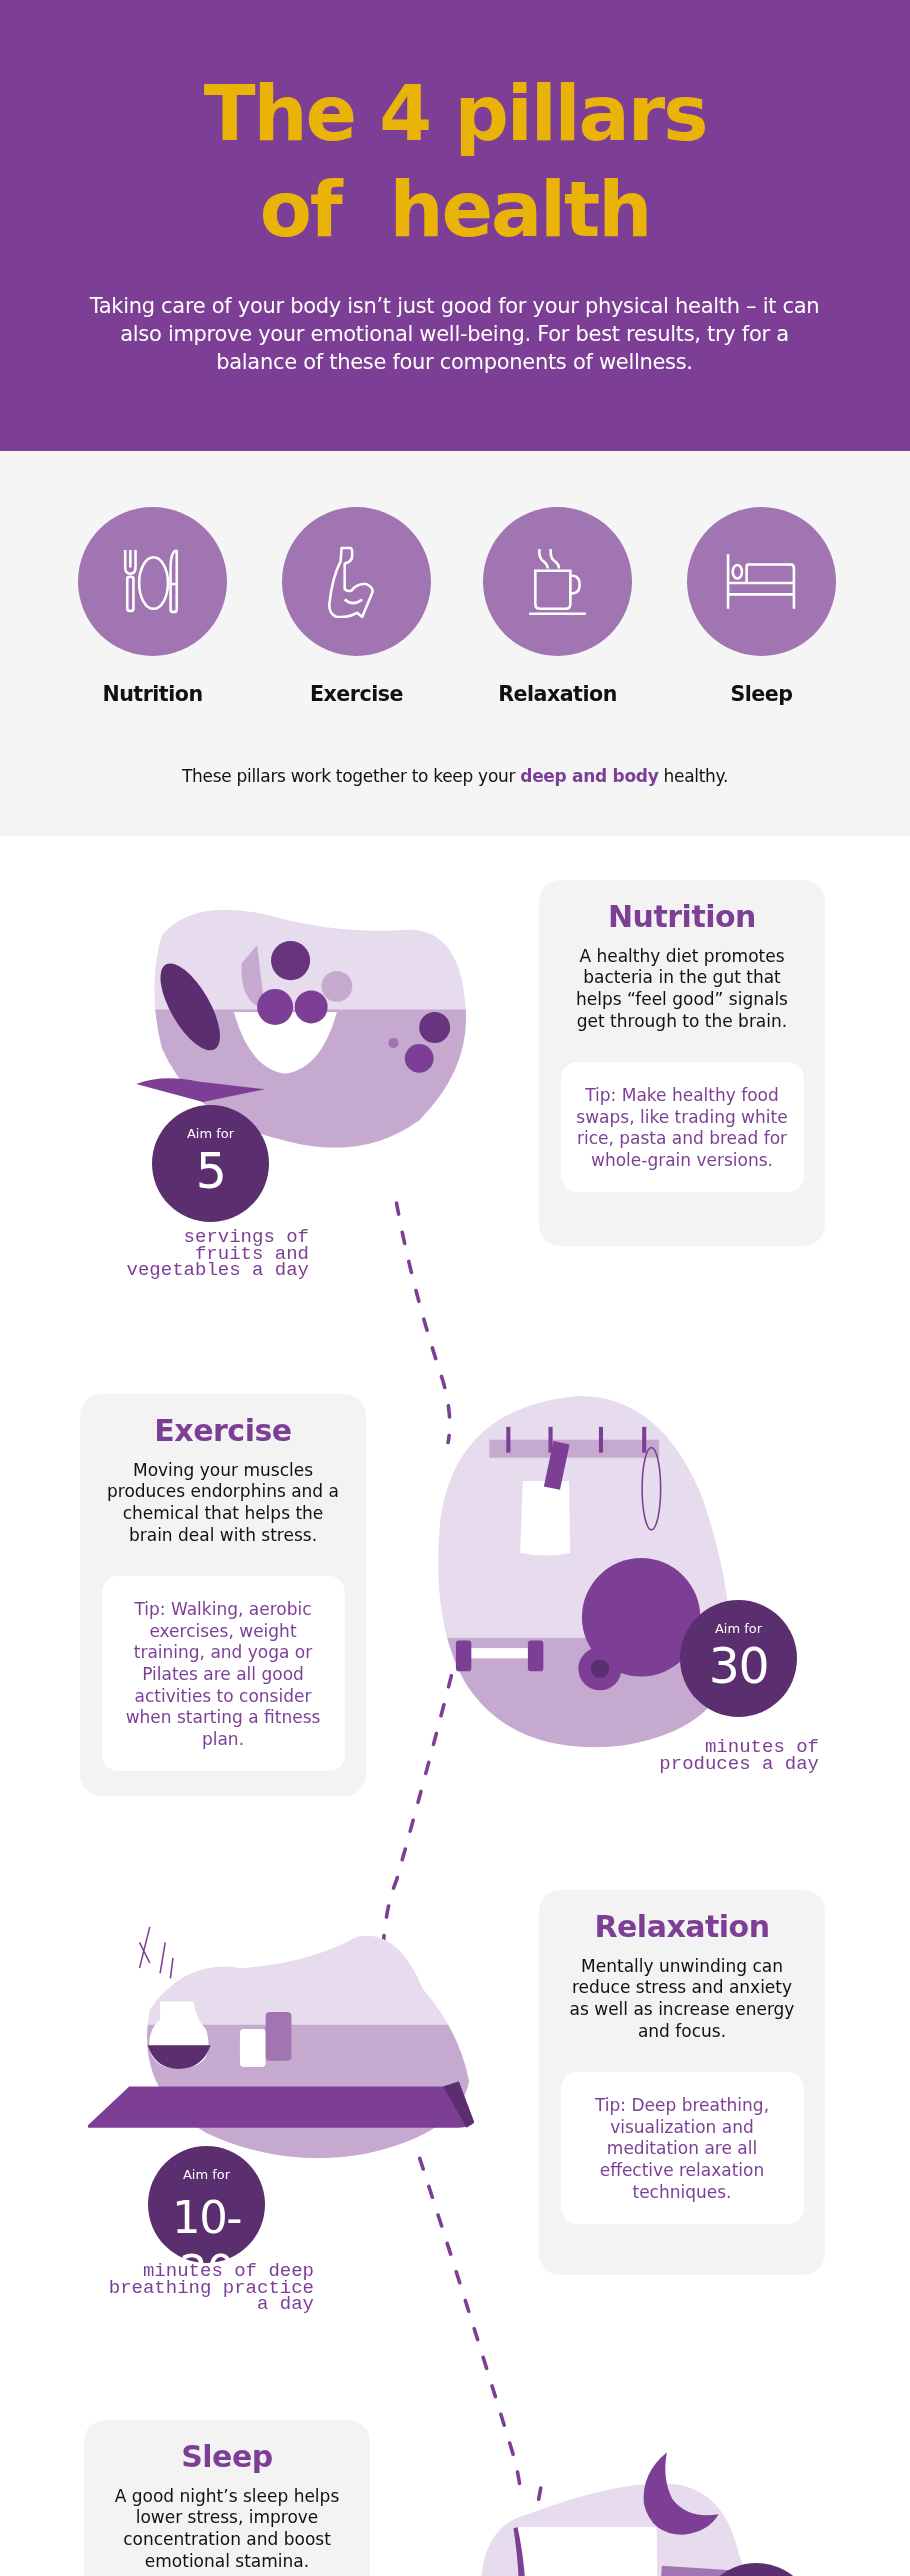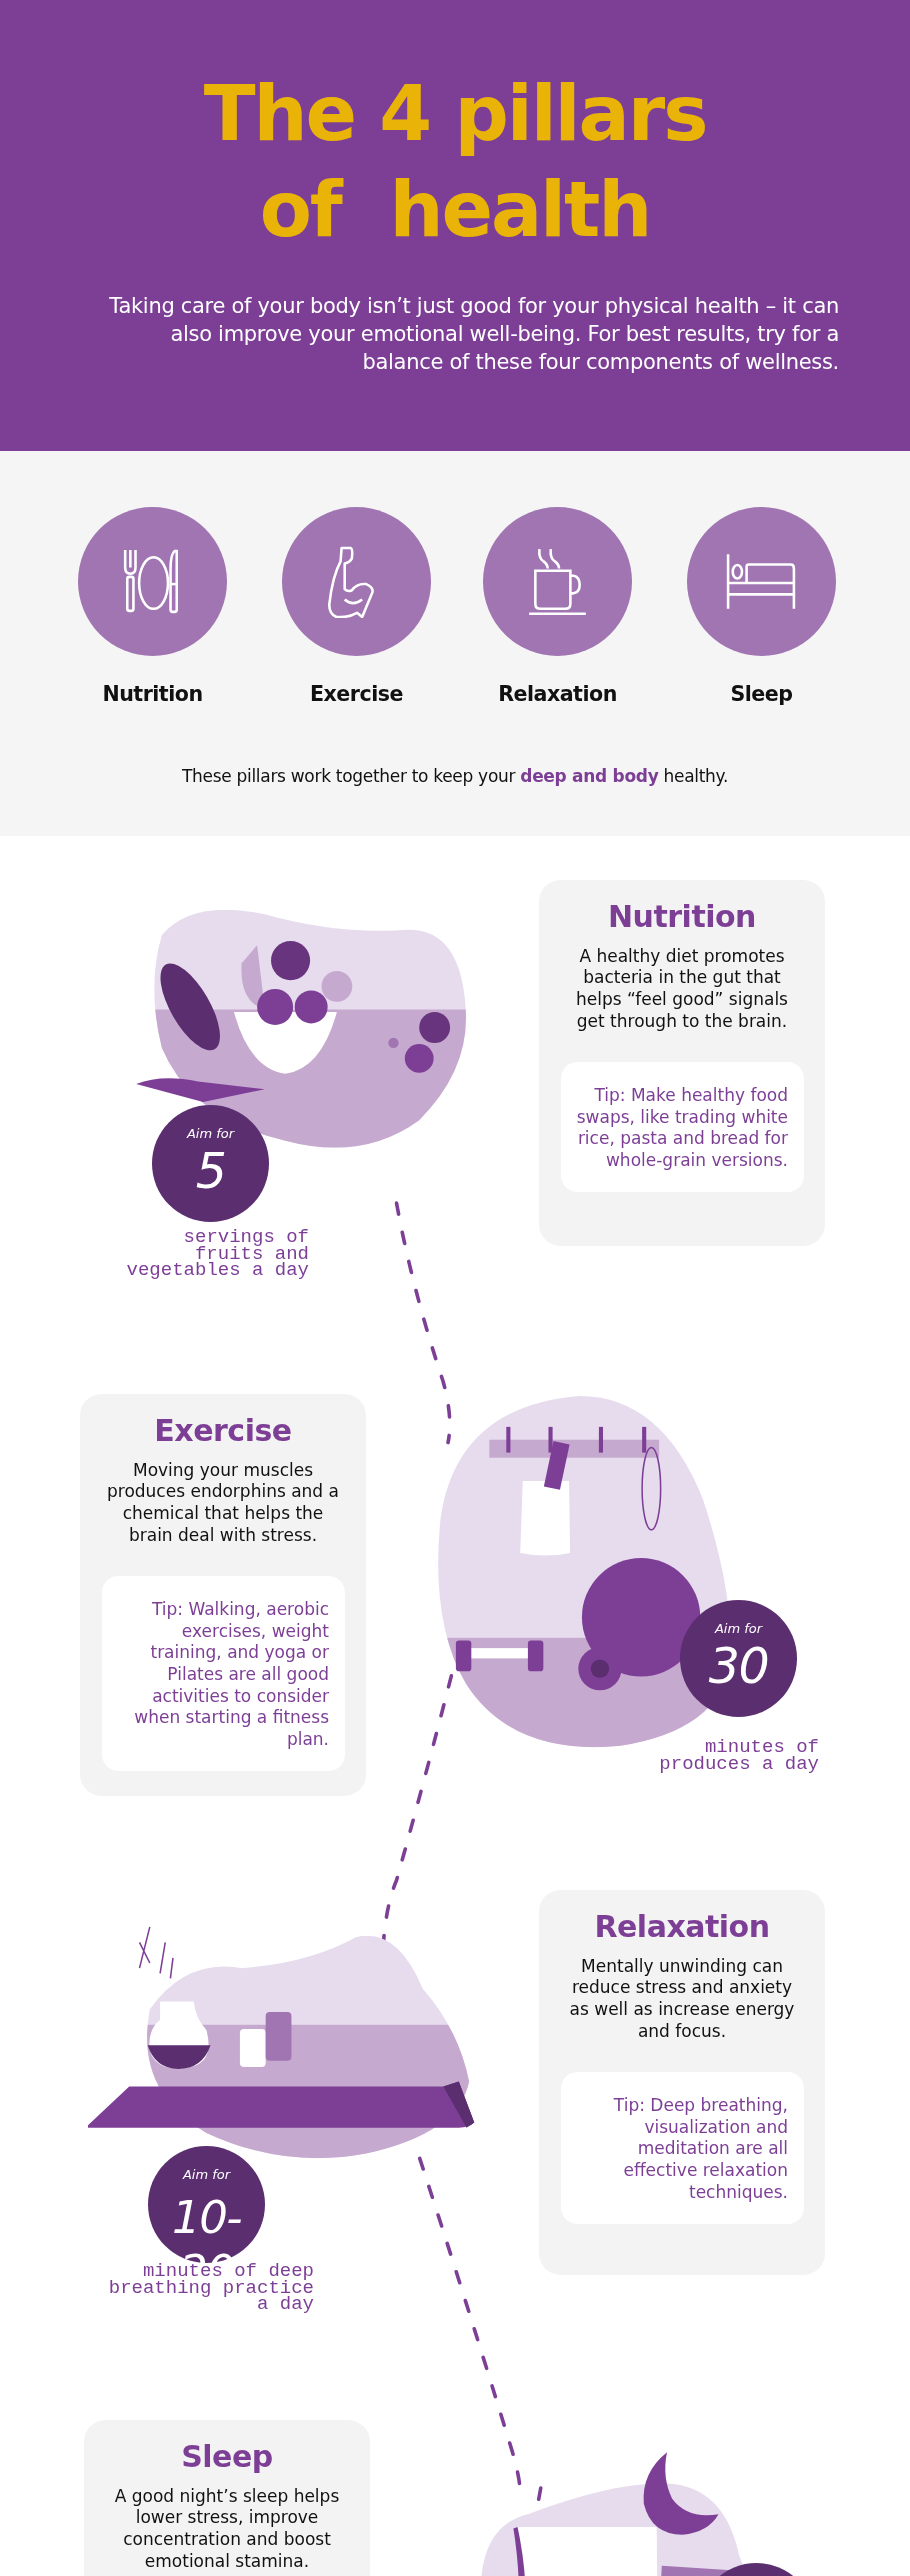--- a/index.html
+++ b/index.html
@@ -19,22 +19,22 @@
     position: absolute; left: 0; top: 0; width: 910px; height: 451px;
     background: #7d3f96;
   }
   .title {
     position: absolute; left: 0; top: 66px; width: 910px;
     text-align: center; color: #eab308;
     font-family: "DejaVu Sans", sans-serif; font-weight: bold;
     font-size: 76px; line-height: 96px; letter-spacing: -2.1px;
   }
   .subtitle {
-    position: absolute; left: 94px; top: 292px; width: 745px;
-    text-align: right; color: #ffffff;
+    position: absolute; left: 82px; top: 292px; width: 745px;
+    text-align: center; color: #ffffff;
     font-family: "DejaVu Sans", sans-serif;
     font-size: 21px; line-height: 28px; letter-spacing: -0.3px;
   }
 
   
   .pillars {
     position: absolute; left: 0; top: 451px; width: 910px; height: 385px;
     background: #f5f5f5;
   }
   .pillar {
@@ -69,26 +69,26 @@
     color: #7d3f96; font-size: 30px; letter-spacing: -0.5px;
   }
   .card .card-body {
     margin: 12.4px auto 0; width: 242px;
     font-family: "DejaVu Sans", sans-serif; color: #111;
     font-size: 17px; line-height: 21.6px;
   }
   .card .tip {
     margin: 30px auto 0; width: 243px; background: #ffffff; border-radius: 16.5px;
     padding: 23px 15.5px 20.6px; color: #7d3f96;
-    font-family: "DejaVu Sans", sans-serif; font-size: 17px; line-height: 21.6px; text-align: right;
+    font-family: "DejaVu Sans", sans-serif; font-size: 17px; line-height: 21.6px;
   }
 
   .badge {
     position: absolute; width: 117px; height: 117px; border-radius: 50%;
-    background: #5a2e6f; color: #fff; text-align: center; font-style: italic;
+    background: #5a2e6f; color: #fff; text-align: center;
   }
   .badge .aim {
     position: absolute; left: 0; width: 100%; top: 20.6px;
     font-family: "DejaVu Sans", sans-serif; font-size: 13px;
   }
   .badge .num {
     position: absolute; left: 0; width: 100%; top: 40px;
     font-family: "DejaVu Sans", sans-serif; font-size: 49px; line-height: 54px; letter-spacing: -1.5px;
   }
   .badge .num.small { font-size: 45px; top: 45px; }

